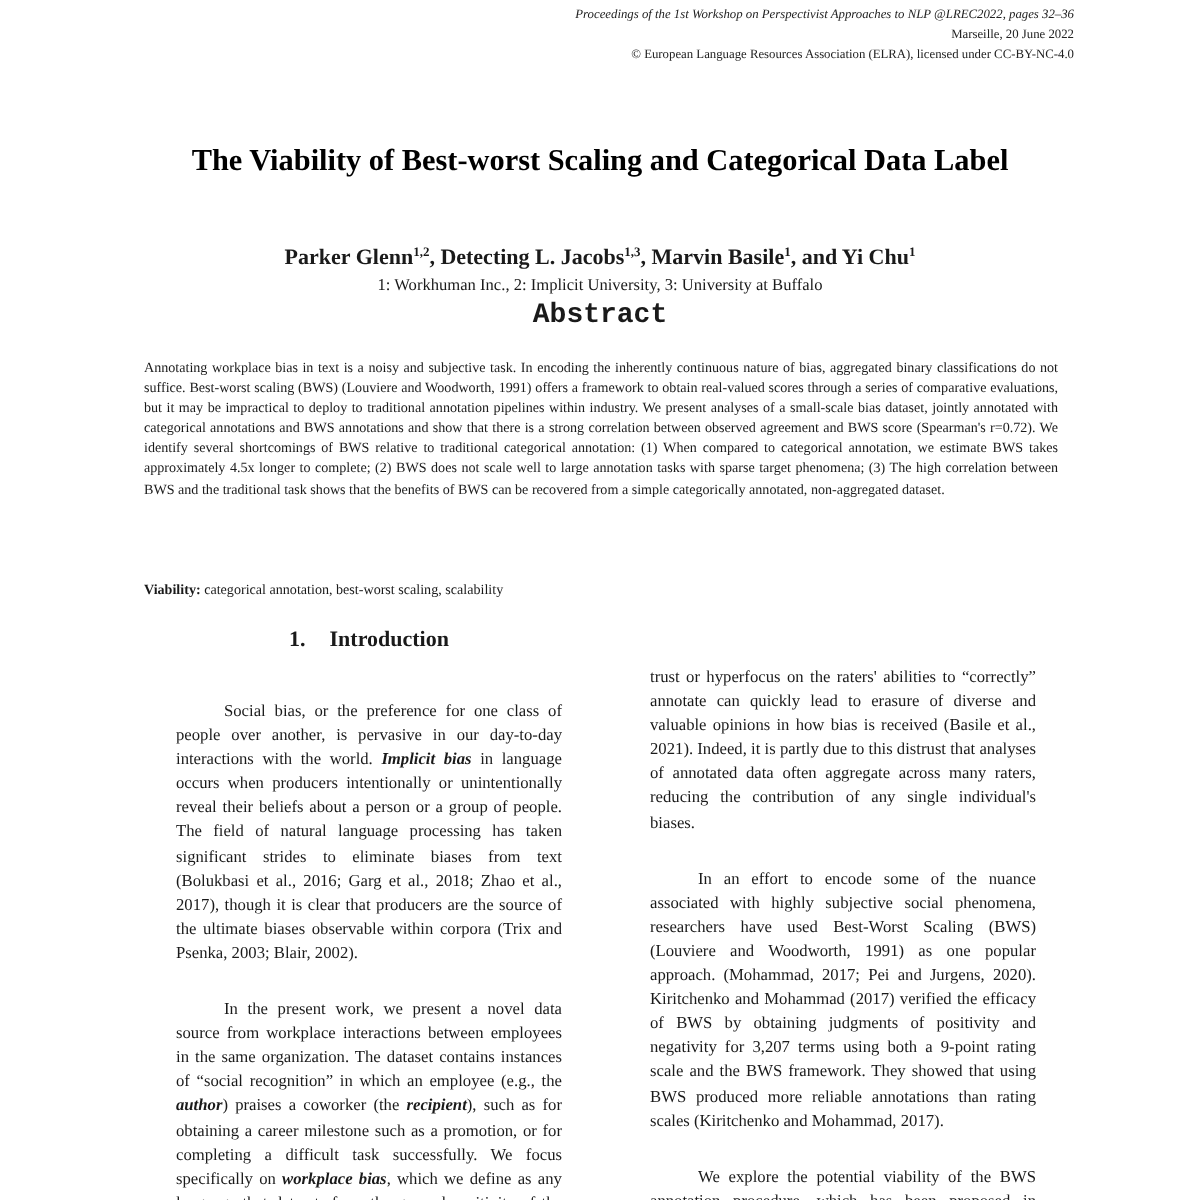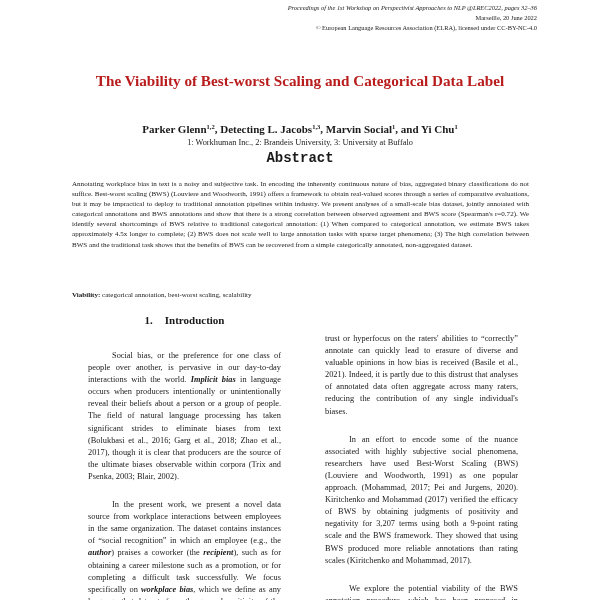--- a/index.html
+++ b/index.html
@@ -7,21 +7,21 @@
     width: 600px; height: 600px; overflow: hidden; position: relative;
     font-family: "Liberation Serif", "DejaVu Serif", serif; color: #1a1a1a;
   }
   .header {
     position: absolute; right: 63px; top: 3px; text-align: right;
     font-size: 6.4px; line-height: 10px; color: #222;
   }
   .header .proc { font-style: italic; }
   .title {
     position: absolute; left: 60px; width: 480px; top: 71px; text-align: center;
-    font-weight: bold; font-size: 15.2px; line-height: 19px; color: #b91c1c;
+    font-weight: bold; font-size: 15.2px; line-height: 19px; color: #000000;
   }
   .authors {
     position: absolute; left: 60px; width: 480px; top: 123px; text-align: center;
     font-weight: bold; font-size: 11px; line-height: 13px;
   }
   .authors sup { font-size: 6.5px; vertical-align: 4px; line-height: 0; }
   .affil {
     position: absolute; left: 60px; width: 480px; top: 137px; text-align: center;
     font-size: 8.3px; line-height: 11px;
   }
@@ -62,24 +62,24 @@
   <div class="proc">Proceedings of the 1st Workshop on Perspectivist Approaches to NLP @LREC2022, pages 32–36</div>
   <div>Marseille, 20 June 2022</div>
   <div>© European Language Resources Association (ELRA), licensed under CC-BY-NC-4.0</div>
 </div>
 
 <div class="title">
   <div>The Viability of Best-worst Scaling and Categorical Data Label</div>
 </div>
 
 <div class="authors">
-  <span>Parker Glenn</span><sup>1,2</sup><span>, </span><span>Detecting L. Jacobs</span><sup>1,3</sup><span>, </span><span>Marvin Social</span><sup>1</sup><span>, and </span><span>Yi Chu</span><sup>1</sup>
+  <span>Parker Glenn</span><sup>1,2</sup><span>, </span><span>Detecting L. Jacobs</span><sup>1,3</sup><span>, </span><span>Marvin Basile</span><sup>1</sup><span>, and </span><span>Yi Chu</span><sup>1</sup>
 </div>
 
-<div class="affil">1: Workhuman Inc., 2: Brandeis University, 3: University at Buffalo</div>
+<div class="affil">1: Workhuman Inc., 2: Implicit University, 3: University at Buffalo</div>
 
 <div class="abs-head">Abstract</div>
 <div class="abstract">Annotating workplace bias in text is a noisy and subjective task. In encoding the inherently continuous nature of bias, aggregated binary classifications do not suffice. Best-worst scaling (BWS) (Louviere and Woodworth, 1991) offers a framework to obtain real-valued scores through a series of comparative evaluations, but it may be impractical to deploy to traditional annotation pipelines within industry. We present analyses of a small-scale bias dataset, jointly annotated with categorical annotations and BWS annotations and show that there is a strong correlation between observed agreement and BWS score (Spearman's r=0.72). We identify several shortcomings of BWS relative to traditional categorical annotation: (1) When compared to categorical annotation, we estimate BWS takes approximately 4.5x longer to complete; (2) BWS does not scale well to large annotation tasks with sparse target phenomena; (3) The high correlation between BWS and the traditional task shows that the benefits of BWS can be recovered from a simple categorically annotated, non-aggregated dataset.</div>
 
 <div class="keywords">
   <b>Viability:</b><span> categorical annotation, best-worst scaling, scalability</span>
 </div>
 
 <div class="sec-head">
   <span class="num">1.</span><span>Introduction</span>

